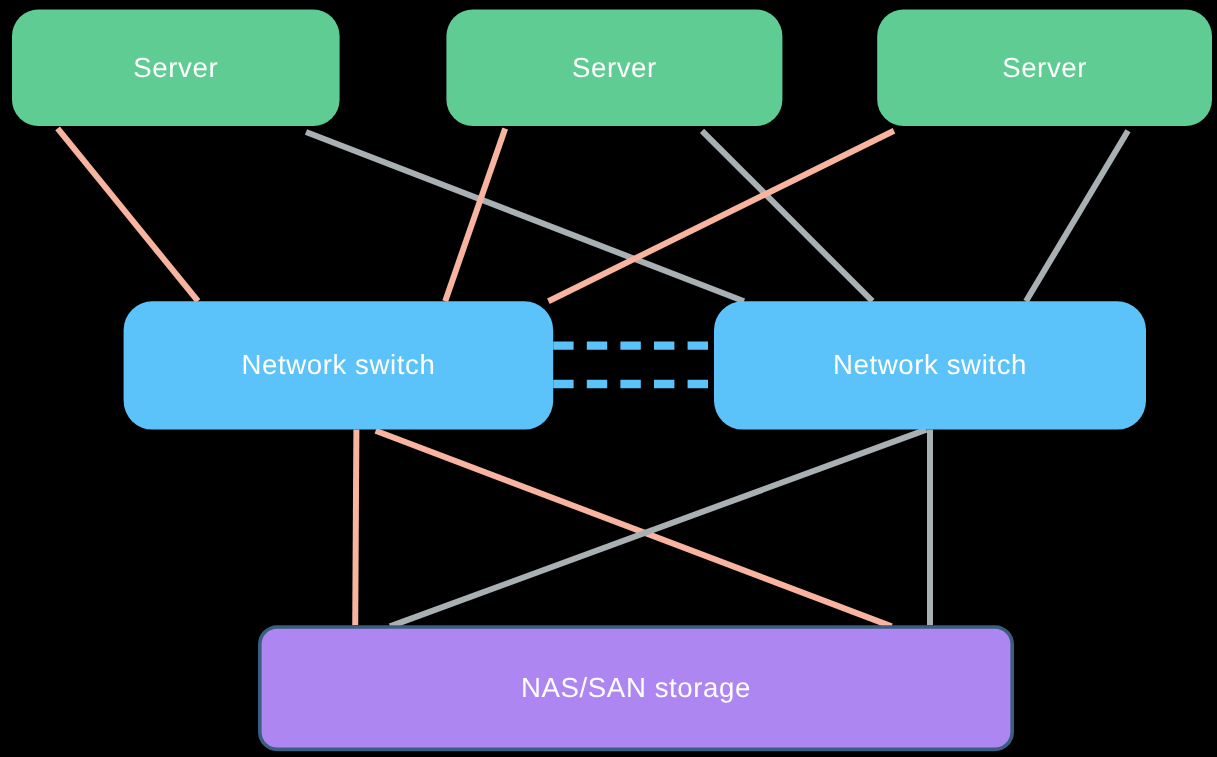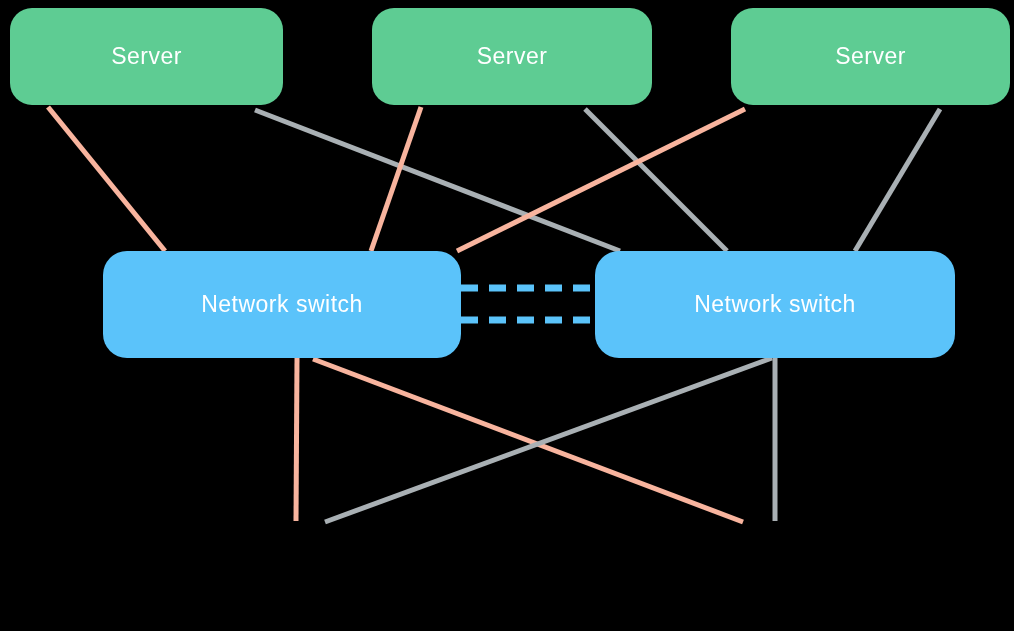--- a/index.html
+++ b/index.html
@@ -92,14 +92,17 @@
     <span>Server</span>
   </div>
 
   <div class="node switch-node" id="switch-1">
     <span>Network switch</span>
   </div>
   <div class="node switch-node" id="switch-2">
     <span>Network switch</span>
   </div>
 
+  <div class="node storage-node" id="storage">
+    <span>NAS/SAN storage</span>
+  </div>
 
 </div>
 
 </body></html>

